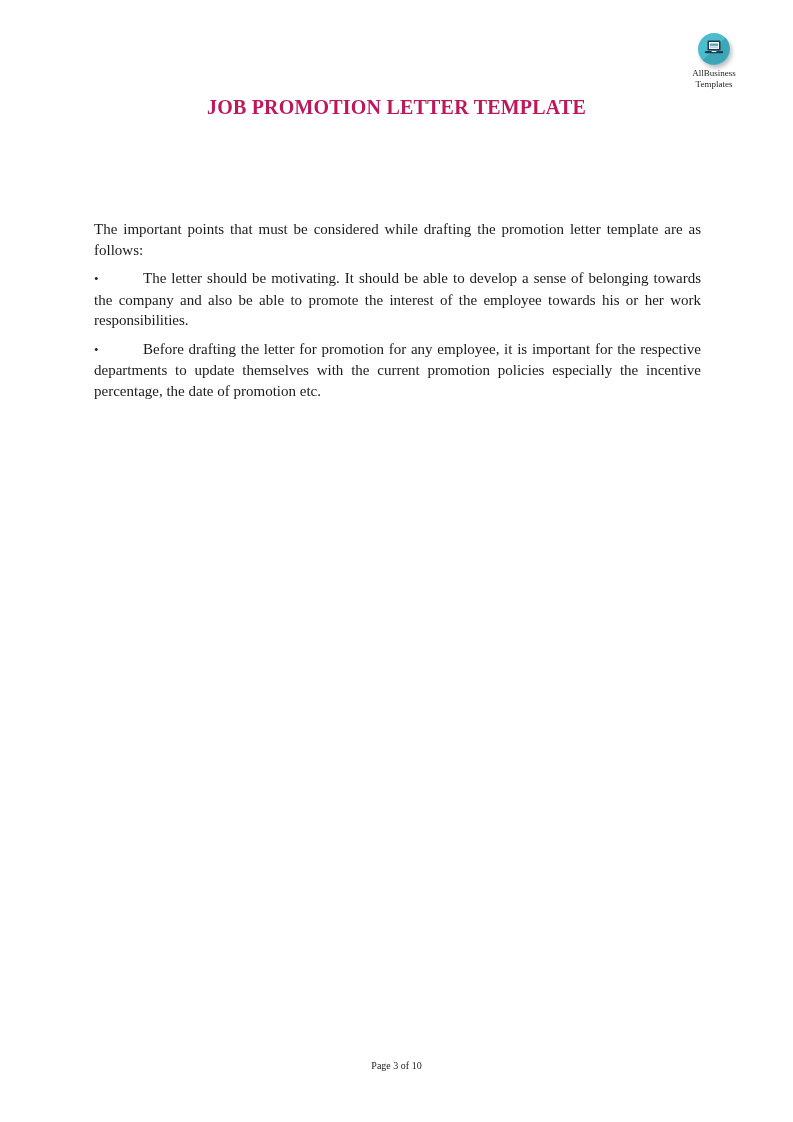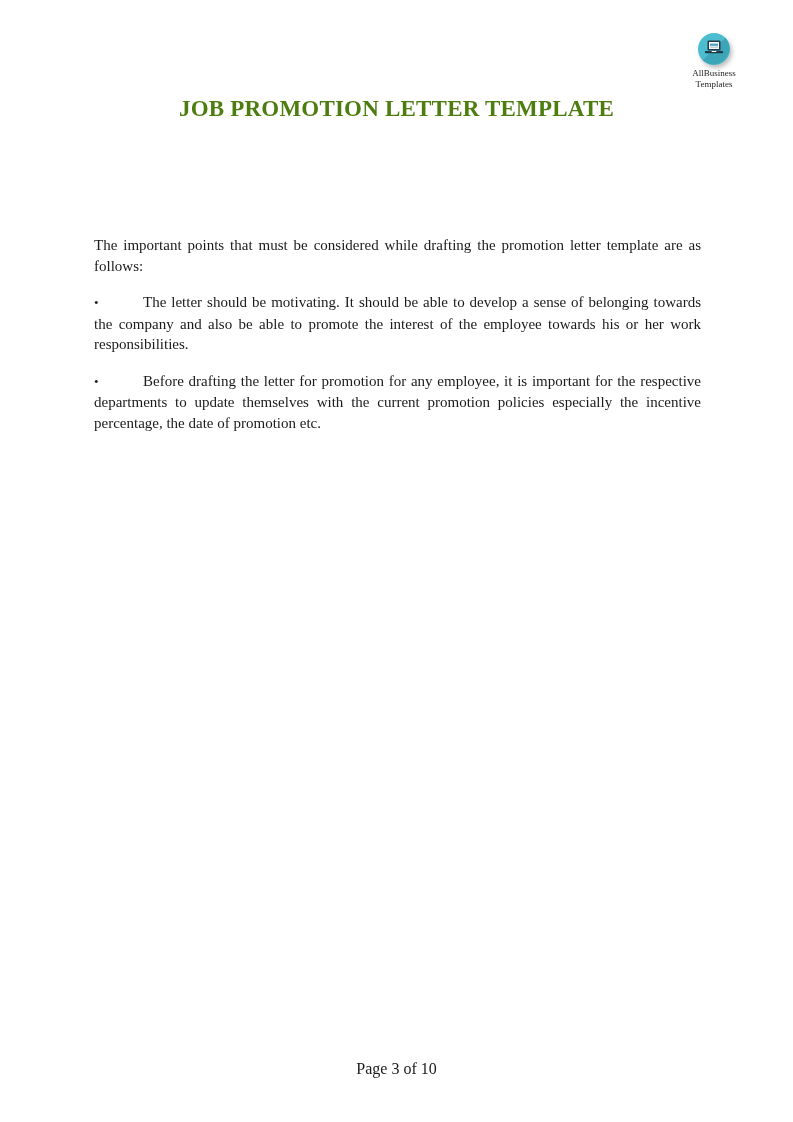--- a/index.html
+++ b/index.html
@@ -37,54 +37,54 @@
     white-space: nowrap;
   }
 
   
   .doc-title {
     position: absolute;
     top: 96px;
     left: 0;
     width: 100%;
     text-align: center;
-    font-size: 23px;
+    font-size: 20px;
     font-weight: bold;
     letter-spacing: 0.2px;
-    color: #4d7c0f;
+    color: #be185d;
   }
 
   
   .doc-body {
     position: absolute;
     top: 219px;
     left: 94px;
     width: 607px;
     font-size: 15px;
     line-height: 20.5px;
     color: #1a1a1a;
     text-align: justify;
   }
   .para {
-    margin: 16px 0 8px 0;
+    margin: 0 0 8px 0;
   }
   .bullet-marker {
     display: inline-block;
     width: 49px;
     font-size: 13px;
   }
 
   
   .doc-footer {
     position: absolute;
     top: 1060px;
     left: 0;
     width: 100%;
     text-align: center;
-    font-size: 16px;
+    font-size: 10px;
     color: #1a1a1a;
   }
 </style>
 </head>
 <body>
 
 <div class="page">
 
   <div class="logo">
     <svg class="logo-circle-svg" width="32" height="32" viewBox="0 0 32 32">

